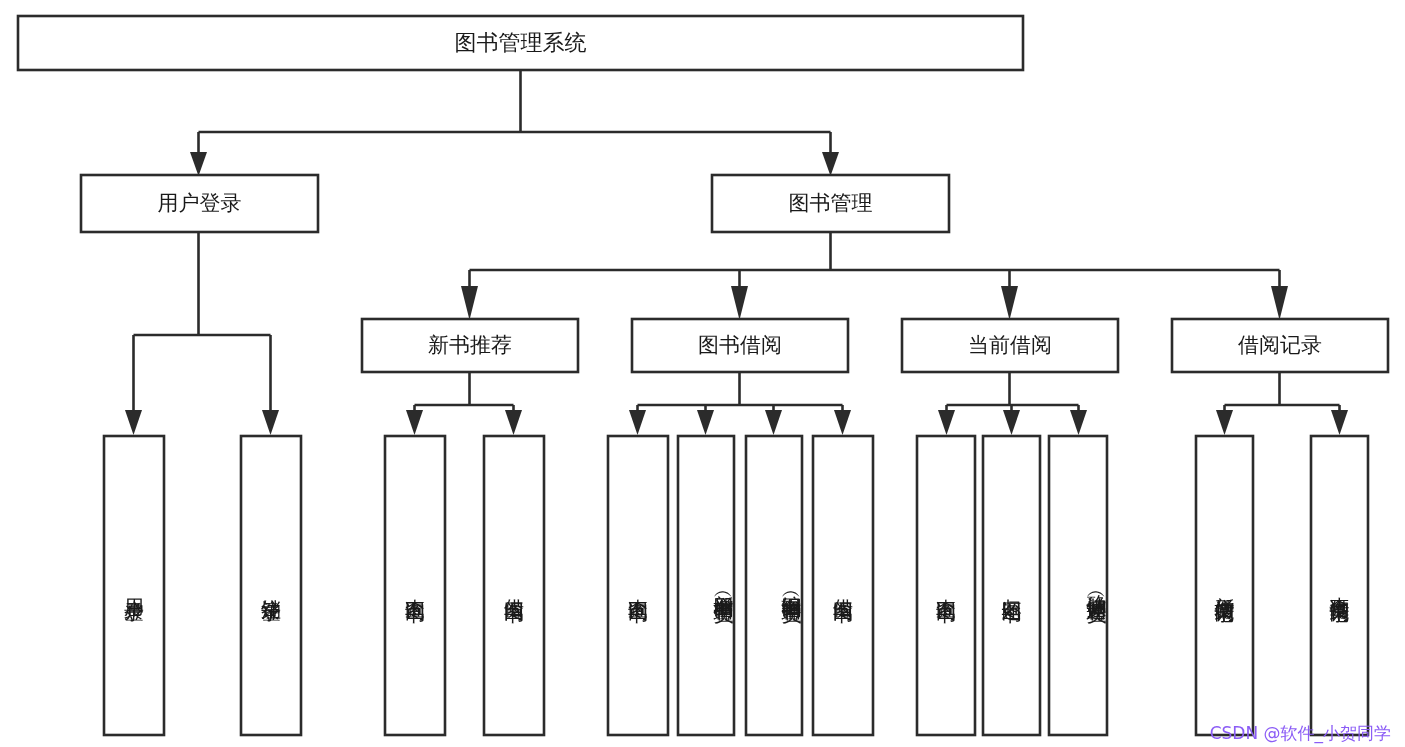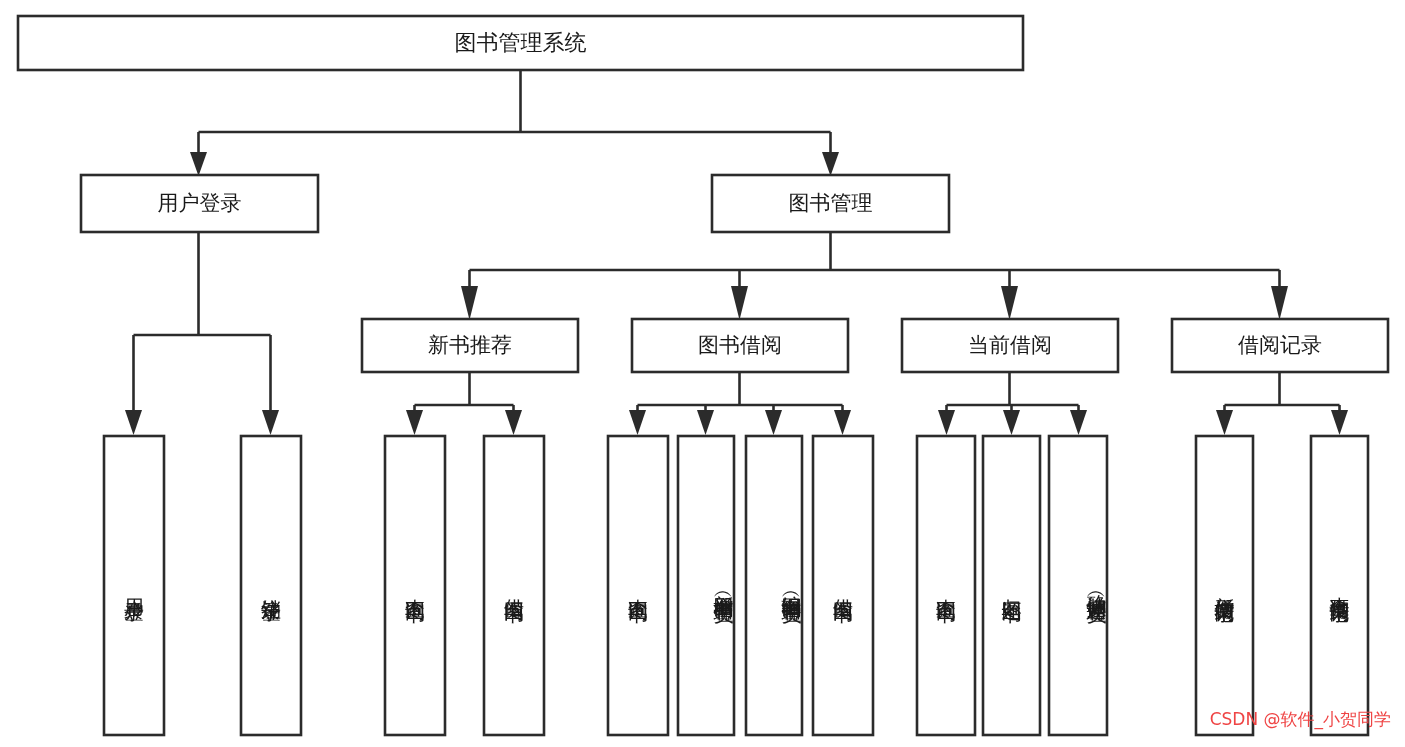--- a/index.html
+++ b/index.html
@@ -67,24 +67,24 @@
     justify-content: center;
     pointer-events: none;
     user-select: none;
   }
   .vlabel.centered {
     align-items: center;
   }
   .watermark {
     position: absolute;
     right: 14px;
-    bottom: 16px;
+    bottom: 2px;
     font-family: "DejaVu Sans", "Liberation Sans", sans-serif;
     font-size: 17px;
-    color: #ef4444;
+    color: #8b5cf6;
     white-space: nowrap;
     user-select: none;
     text-align: center;
   }
 </style>
 </head>
 <body>
 
 <div id="diagram-root">
 

